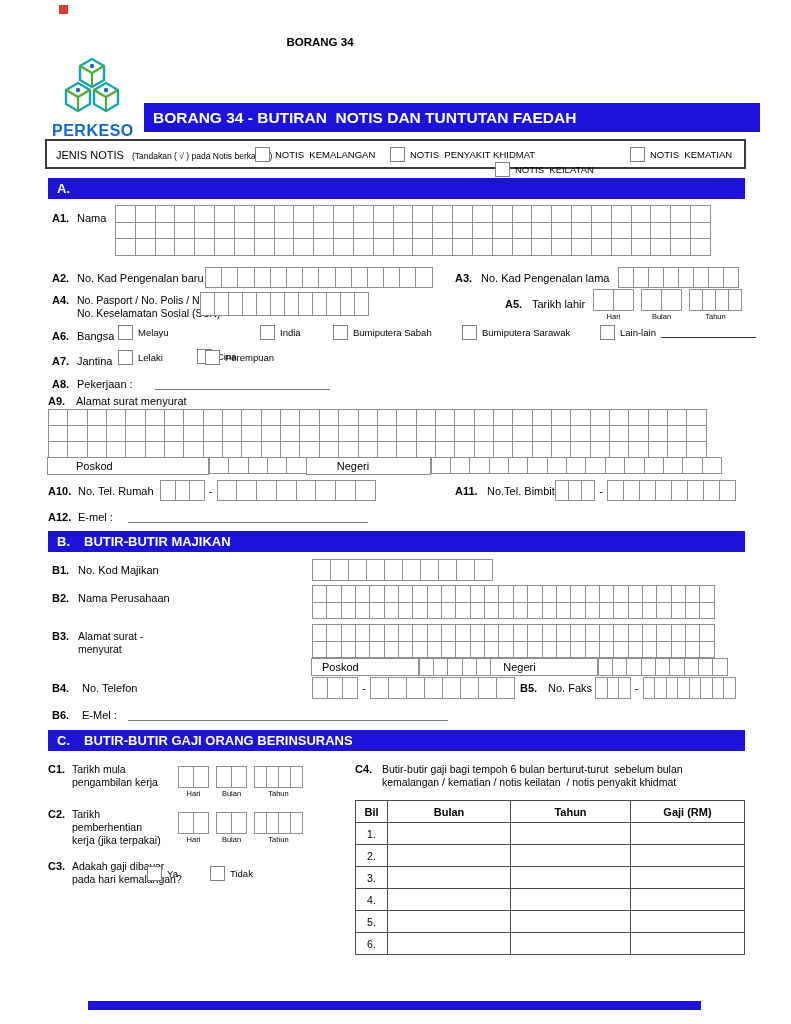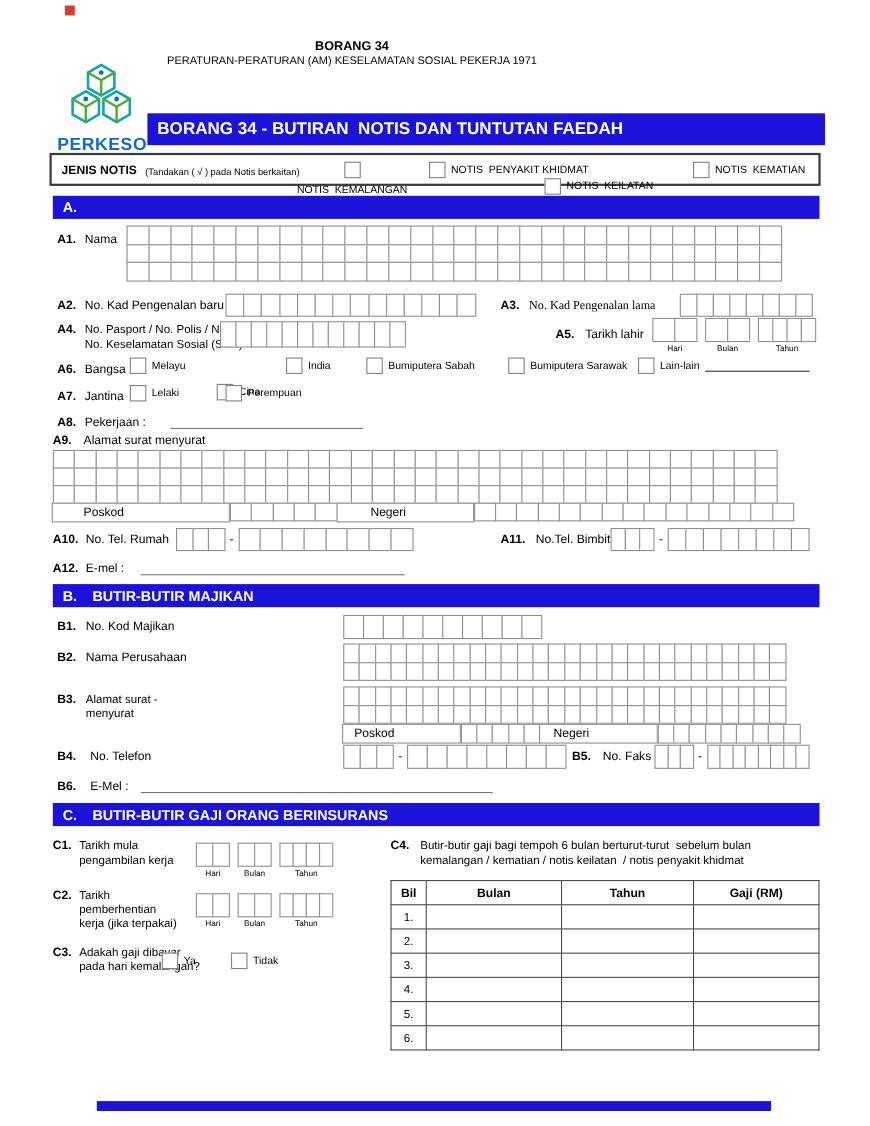--- a/index.html
+++ b/index.html
@@ -16,26 +16,26 @@
   
   .hdr { position:absolute; top:36px; left:0; width:640px; text-align:center; }
   .hdr .h1 { font-size:11.5px; font-weight:bold; line-height:13px; }
   .hdr .h2 { font-size:11px; line-height:13px; }
   .hdr .h3 { font-size:10px; line-height:13px; }
   .hdr .h4 { font-size:9px; line-height:12px; }
 
   .logo { position:absolute; left:52px; top:56px; width:80px; text-align:center; }
   .logo-text { font-size:16px; font-weight:bold; color:#1469c4; letter-spacing:0.5px; margin-top:0px; }
 
-  .banner { position:absolute; left:134px; top:103px; width:616px; height:29px; background:#1c13db;
+  .banner { position:absolute; left:144px; top:103px; width:616px; height:29px; background:#1c13db;
             color:#fff; font-weight:bold; font-size:15.5px; line-height:29px; padding-left:9px; }
 
   
   .jenis { position:absolute; left:45px; top:139px; width:701px; height:30px; border:2px solid #3a3a3a; background:#fff; }
-  .jn-label { position:absolute; left:9px; top:8px; font-size:11px; font-weight:bold; }
+  .jn-label { position:absolute; left:9px; top:8px; font-size:11px; font-weight:normal; }
   .jn-hint { position:absolute; left:85px; top:10px; font-size:8.5px; }
   .opt { position:absolute; display:flex; align-items:center; gap:5px; }
   .opt .cb { flex:0 0 auto; }
   .opt span.t { font-size:9.5px; }
 
   .cb { display:inline-block; width:15px; height:15px; border:1px solid #818181; background:#fff; }
 
   
   .secbar { position:absolute; left:48px; width:697px; height:21px; background:#1c13db; color:#fff;
             display:flex; align-items:center; padding-left:9px; font-size:13px; font-weight:bold; }
@@ -75,21 +75,20 @@
 </style>
 </head>
 <body>
 
 <div class="page">
 
   <div class="corner-mark"></div>
 
   <div class="hdr">
     <div class="h1">BORANG 34</div>
-    <div class="h3">PERATURAN-PERATURAN (AM) KESELAMATAN SOSIAL PEKERJA 1971</div>
   </div>
 
   <div class="logo">
     <svg width="78" height="62" viewBox="0 0 78 62">
       <g stroke-linejoin="round" stroke-linecap="round" fill="none">
 
         <polygon points="39,3 51,10 51,24 39,31 27,24 27,10" stroke="#13a5b4" stroke-width="2.4"></polygon>
         <path d="M39,31 39,17 M39,17 27,10 M39,17 51,10" stroke="#4fab33" stroke-width="2.2"></path>
         <circle cx="39" cy="10" r="2.2" fill="#1469c4" stroke="none"></circle>
 
@@ -103,21 +102,21 @@
       </g>
     </svg>
     <div class="logo-text">PERKESO</div>
   </div>
 
   <div class="banner pre">BORANG 34 - BUTIRAN  NOTIS DAN TUNTUTAN FAEDAH</div>
 
   <div class="jenis">
     <span class="jn-label">JENIS NOTIS</span>
     <span class="jn-hint">(Tandakan  ( √ ) pada Notis berkaitan)</span>
-    <span class="opt" style="left:223px; top:6px;flex-direction:column;">
+    <span class="opt" style="left:208px; top:6px;">
       <span class="cb"></span>
       <span class="t pre">NOTIS  KEMALANGAN</span>
     </span>
     <span class="opt" style="left:343px; top:6px;">
       <span class="cb"></span>
       <span class="t pre">NOTIS  PENYAKIT KHIDMAT</span>
     </span>
     <span class="opt" style="left:448px; top:6px;margin-top:15px;">
       <span class="cb"></span>
       <span class="t pre">NOTIS  KEILATAN</span>
@@ -245,21 +244,21 @@
       <span class="cell"></span>
       <span class="cell"></span>
       <span class="cell"></span>
       <span class="cell"></span>
       <span class="cell"></span>
       <span class="cell"></span>
       <span class="cell"></span>
       <span class="cell"></span>
     </div>
   <span class="abs fno" style="left:455px; top:272px;">A3.</span>
-  <span class="abs flabel" style="left:481px; top:272px;font-family:Liberation Serif, serif;">No. Kad Pengenalan lama</span>
+  <span class="abs flabel" style="left:481px; top:272px;">No. Kad Pengenalan lama</span>
   <div class="abs boxrow" style="left:618px; top:267px; --cw:16px; --ch:21px;">
       <span class="cell"></span>
       <span class="cell"></span>
       <span class="cell"></span>
       <span class="cell"></span>
       <span class="cell"></span>
       <span class="cell"></span>
       <span class="cell"></span>
       <span class="cell"></span>
     </div>
@@ -326,21 +325,21 @@
     <span class="t flabel">India</span>
   </span>
   <span class="opt" style="left:333px; top:325px;">
     <span class="cb"></span>
     <span class="t flabel">Bumiputera Sabah</span>
   </span>
   <span class="opt" style="left:462px; top:325px;">
     <span class="cb"></span>
     <span class="t flabel">Bumiputera Sarawak</span>
   </span>
-  <span class="opt" style="left:580px; top:325px;">
+  <span class="opt" style="left:600px; top:325px;">
     <span class="cb"></span>
     <span class="t flabel">Lain-lain</span>
       <span class="uline-inline"></span>
   </span>
 
   <span class="abs fno" style="left:52px; top:355px;">A7.</span>
   <span class="abs flabel" style="left:77px; top:355px;">Jantina</span>
   <span class="opt" style="left:118px; top:350px;">
     <span class="cb"></span>
     <span class="t flabel">Lelaki</span>

